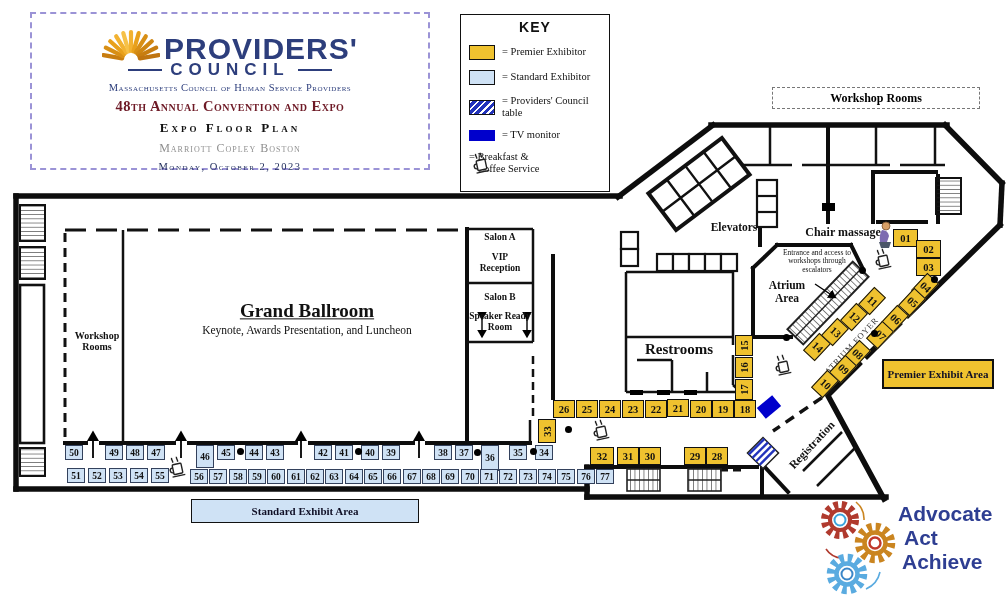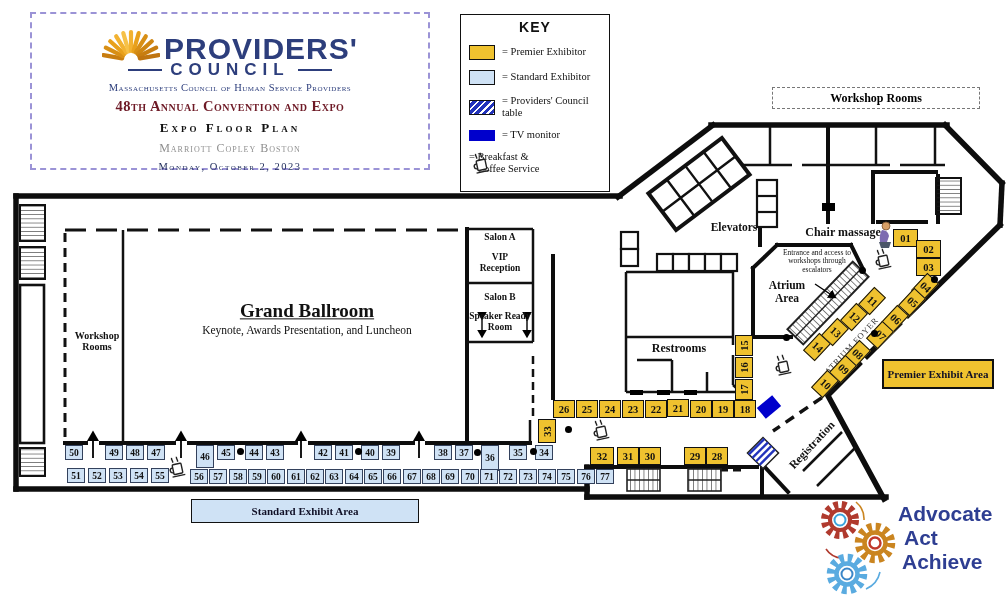--- a/index.html
+++ b/index.html
@@ -301,21 +301,21 @@
   <div class="lbl b" style="left:500px;top:263px;font-size:9.5px;">
     <div>VIP</div>
       <div>Reception</div>
   </div>
   <div class="lbl b" style="left:500px;top:297px;font-size:9.5px;">Salon B</div>
   <div class="lbl b" style="left:500px;top:322px;font-size:9.5px;">
     <div>Speaker Ready</div>
       <div>Room</div>
   </div>
 
-  <div class="lbl b" style="left:679px;top:349px;font-size:12px;">Restrooms</div>
+  <div class="lbl b" style="left:679px;top:349px;font-size:15px;">Restrooms</div>
   <div class="lbl b" style="left:734px;top:227px;font-size:11.5px;">Elevators</div>
   <div class="lbl b" style="left:843px;top:233px;font-size:12px;">Chair massage</div>
 
   <div class="lbl" style="left:817px;top:262px;font-size:7.5px;">
     <div>Entrance and access to</div>
     <div>workshops through</div>
     <div>escalators</div>
   </div>
 
   <div class="lbl b" style="left:787px;top:292px;font-size:11.5px;">

